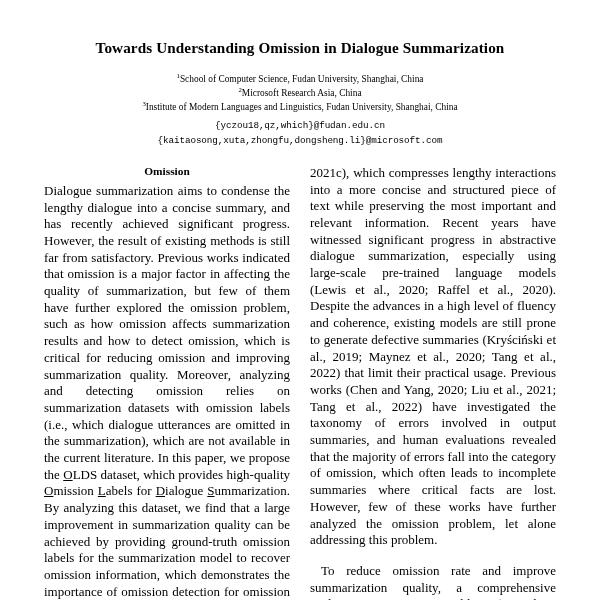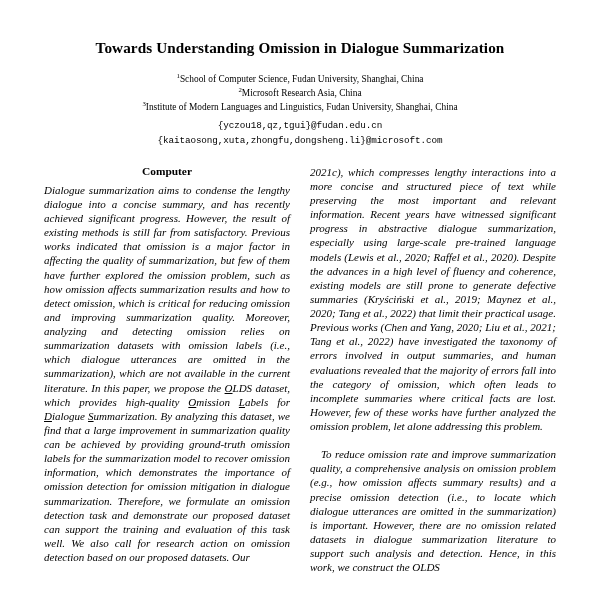--- a/index.html
+++ b/index.html
@@ -70,26 +70,25 @@
     flex: 0 0 246px;
   }
   .section-head {
     text-align: center;
     font-size: 11.4px;
     font-weight: bold;
     margin: 0 0 6px 0;
   }
   p.body {
     margin: 0;
-    font-size: 11px;
+    font-size: 13px;
     line-height: 1.285;
     text-align: justify;
     text-justify: inter-word;
     hyphens: auto;
-    font-style: italic;
   }
   p.body + p.body {
     text-indent: 11px;
     margin-top: 14px;
   }
   .underline {
     text-decoration: underline;
   }
   .right-col p.body:first-child {
     text-indent: 0;
@@ -103,28 +102,28 @@
   <div class="title">Towards Understanding Omission in Dialogue Summarization</div>
 
 
   <div class="affils">
     <div><sup>1</sup>School of Computer Science, Fudan University, Shanghai, China</div>
     <div><sup>2</sup>Microsoft Research Asia, China</div>
     <div><sup>3</sup>Institute of Modern Languages and Linguistics, Fudan University, Shanghai, China</div>
   </div>
 
   <div class="emails">
-    <div>{yczou18,qz,tgui}@fudan.edu.cn</div>
+    <div>{yczou18,qz,which}@fudan.edu.cn</div>
     <div>{kaitaosong,xuta,zhongfu,dongsheng.li}@microsoft.com</div>
   </div>
 
   <div class="columns">
 
     <div class="col left-col">
-      <div class="section-head">Computer</div>
+      <div class="section-head">Omission</div>
       <p class="body"><span>Dialogue summarization aims to condense the lengthy dialogue into a concise summary, and has recently achieved significant progress. However, the result of existing methods is still far from satisfactory. Previous works indicated that omission is a major factor in affecting the quality of summarization, but few of them have further explored the omission problem, such as how omission affects summarization results and how to detect omission, which is critical for reducing omission and improving summarization quality. Moreover, analyzing and detecting omission relies on summarization datasets with omission labels (i.e., which dialogue utterances are omitted in the summarization), which are not available in the current literature. In this paper, we propose the </span><span class="underline">O</span><span>LDS dataset, which provides high-quality </span><span class="underline">O</span><span>mission </span><span class="underline">L</span><span>abels for </span><span class="underline">D</span><span>ialogue </span><span class="underline">S</span><span>ummarization. By analyzing this dataset, we find that a large improvement in summarization quality can be achieved by providing ground-truth omission labels for the summarization model to recover omission information, which demonstrates the importance of omission detection for omission mitigation in dialogue summarization. Therefore, we formulate an omission detection task and demonstrate our proposed dataset can support the training and evaluation of this task well. We also call for research action on omission detection based on our proposed datasets. Our</span></p>
     </div>
 
     <div class="col right-col">
       <p class="body">2021c), which compresses lengthy interactions into a more concise and structured piece of text while preserving the most important and relevant information. Recent years have witnessed significant progress in abstractive dialogue summarization, especially using large-scale pre-trained language models (Lewis et al., 2020; Raffel et al., 2020). Despite the advances in a high level of fluency and coherence, existing models are still prone to generate defective summaries (Kryściński et al., 2019; Maynez et al., 2020; Tang et al., 2022) that limit their practical usage. Previous works (Chen and Yang, 2020; Liu et al., 2021; Tang et al., 2022) have investigated the taxonomy of errors involved in output summaries, and human evaluations revealed that the majority of errors fall into the category of omission, which often leads to incomplete summaries where critical facts are lost. However, few of these works have further analyzed the omission problem, let alone addressing this problem.</p>
       <p class="body">To reduce omission rate and improve summarization quality, a comprehensive analysis on omission problem (e.g., how omission affects summary results) and a precise omission detection (i.e., to locate which dialogue utterances are omitted in the summarization) is important. However, there are no omission related datasets in dialogue summarization literature to support such analysis and detection. Hence, in this work, we construct the OLDS</p>
     </div>
 
   </div>
 </div>

